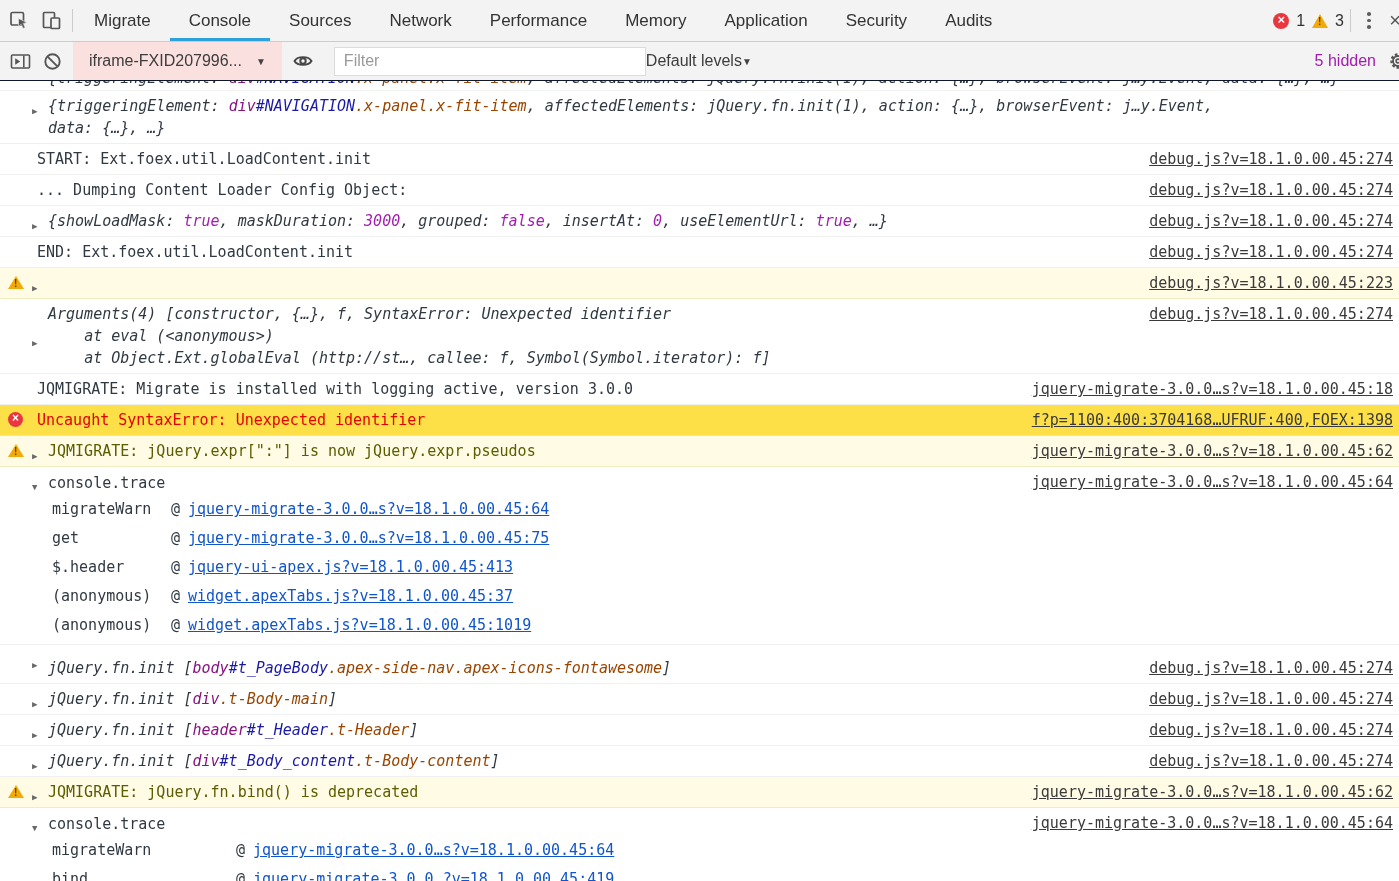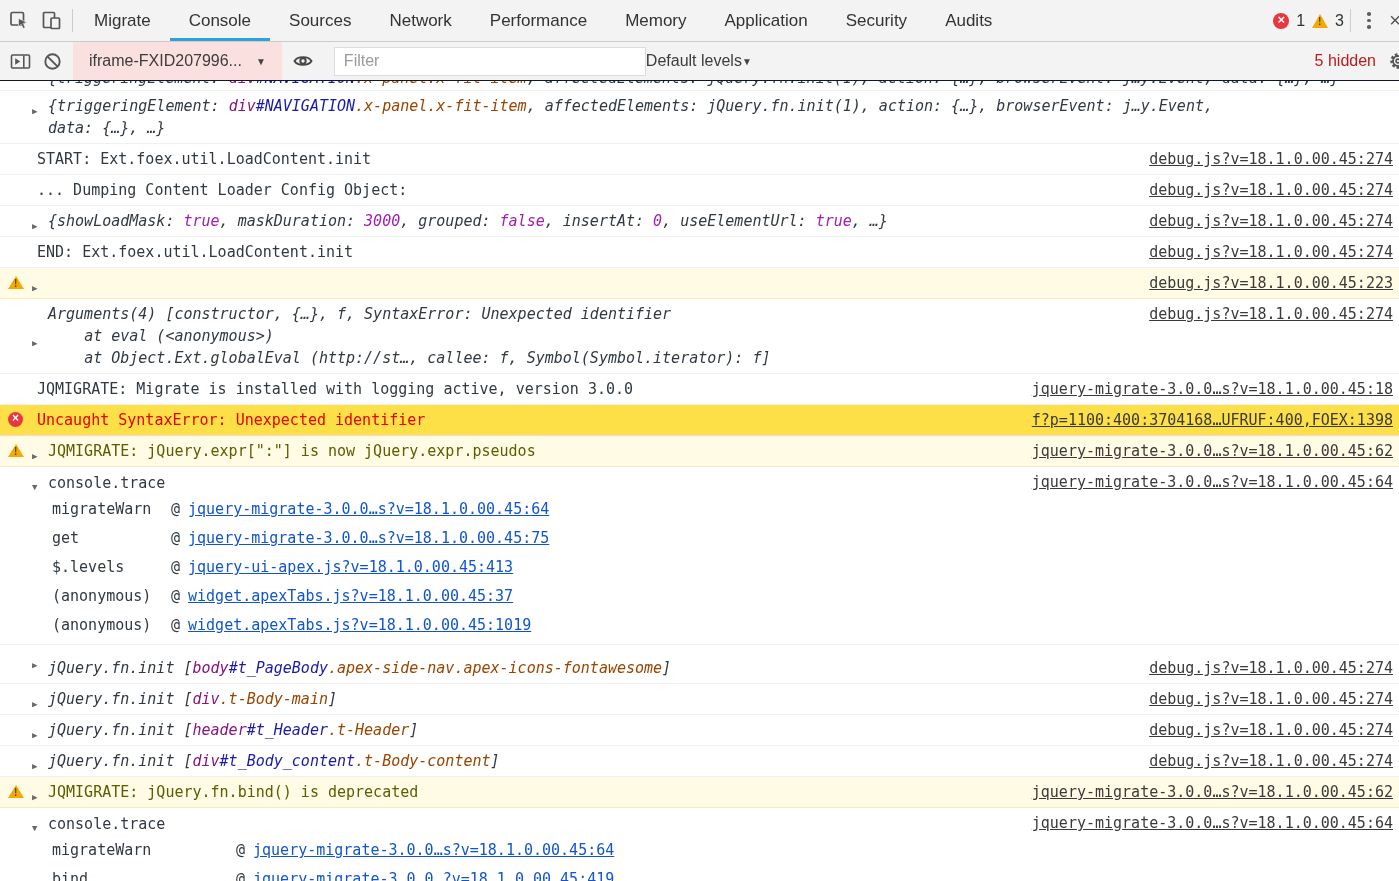--- a/index.html
+++ b/index.html
@@ -24,21 +24,21 @@
   .kebab i{width:3.5px;height:3.5px;border-radius:50%;background:#5f5f5f;}
   .closex{font-size:20px;color:#555;width:26px;text-align:center;margin-right:-12px;cursor:pointer;}
   
   .toolbar2{height:38px;background:#f3f3f3;border-bottom:1px solid #0f172a;display:flex;align-items:center;overflow:hidden;padding-left:4px;}
   .ctx{background:#FAE0DF;align-self:stretch;display:flex;align-items:center;padding:0 16px;gap:14px;font-size:16px;color:#3c3c3c;cursor:pointer;}
   .dd-arrow{font-size:10px;color:#444;}
   .filter{width:292px;height:27px;border:1px solid #dcdcdc;background:#fff;font-size:16px;color:#333;
     font-family:"Liberation Sans",sans-serif;padding:0 9px;margin-left:10px;outline:none;}
   .filter::placeholder{color:#9a9a9a;}
   .levels{font-size:16px;color:#3c3c3c;display:flex;align-items:center;gap:0;cursor:pointer;}
-  .hidden-count{color:#b91c1c;font-size:16px;padding:0 12px;}
+  .hidden-count{color:#a21caf;font-size:16px;padding:0 12px;}
   .gear{margin-right:-9px;display:flex;align-items:center;}
   
   .console{font-family:"DejaVu Sans Mono","Liberation Mono",monospace;font-size:15px;color:#303942;}
   .clip{height:9px;overflow:hidden;position:relative;border-bottom:1px solid #f0f0f0;}
   .clip .inner{position:absolute;top:-14px;left:48px;white-space:nowrap;line-height:22px;}
   .crow{position:relative;border-bottom:1px solid #f0f0f0;display:flex;align-items:flex-start;
     padding:4px 6px 4px 37px;line-height:22px;}
   .crow.arrowed{padding-left:48px;}
   .crow.warn{background:#FFFBE5;border-color:#f3ecc0;color:#5C5C00;}
   .crow.error{background:#fde047;border-color:#f8d7d7;color:#E60000;}
@@ -235,21 +235,21 @@
             <span class="fname" style="width: 119px;">migrateWarn</span>
             <span class="fat">@</span>
             <a>jquery-migrate-3.0.0…s?v=18.1.0.00.45:64</a>
           </div>
           <div class="frame">
             <span class="fname" style="width: 119px;">get</span>
             <span class="fat">@</span>
             <a>jquery-migrate-3.0.0…s?v=18.1.0.00.45:75</a>
           </div>
           <div class="frame">
-            <span class="fname" style="width: 119px;">$.levels</span>
+            <span class="fname" style="width: 119px;">$.header</span>
             <span class="fat">@</span>
             <a>jquery-ui-apex.js?v=18.1.0.00.45:413</a>
           </div>
           <div class="frame">
             <span class="fname" style="width: 119px;">(anonymous)</span>
             <span class="fat">@</span>
             <a>widget.apexTabs.js?v=18.1.0.00.45:37</a>
           </div>
           <div class="frame">
             <span class="fname" style="width: 119px;">(anonymous)</span>

